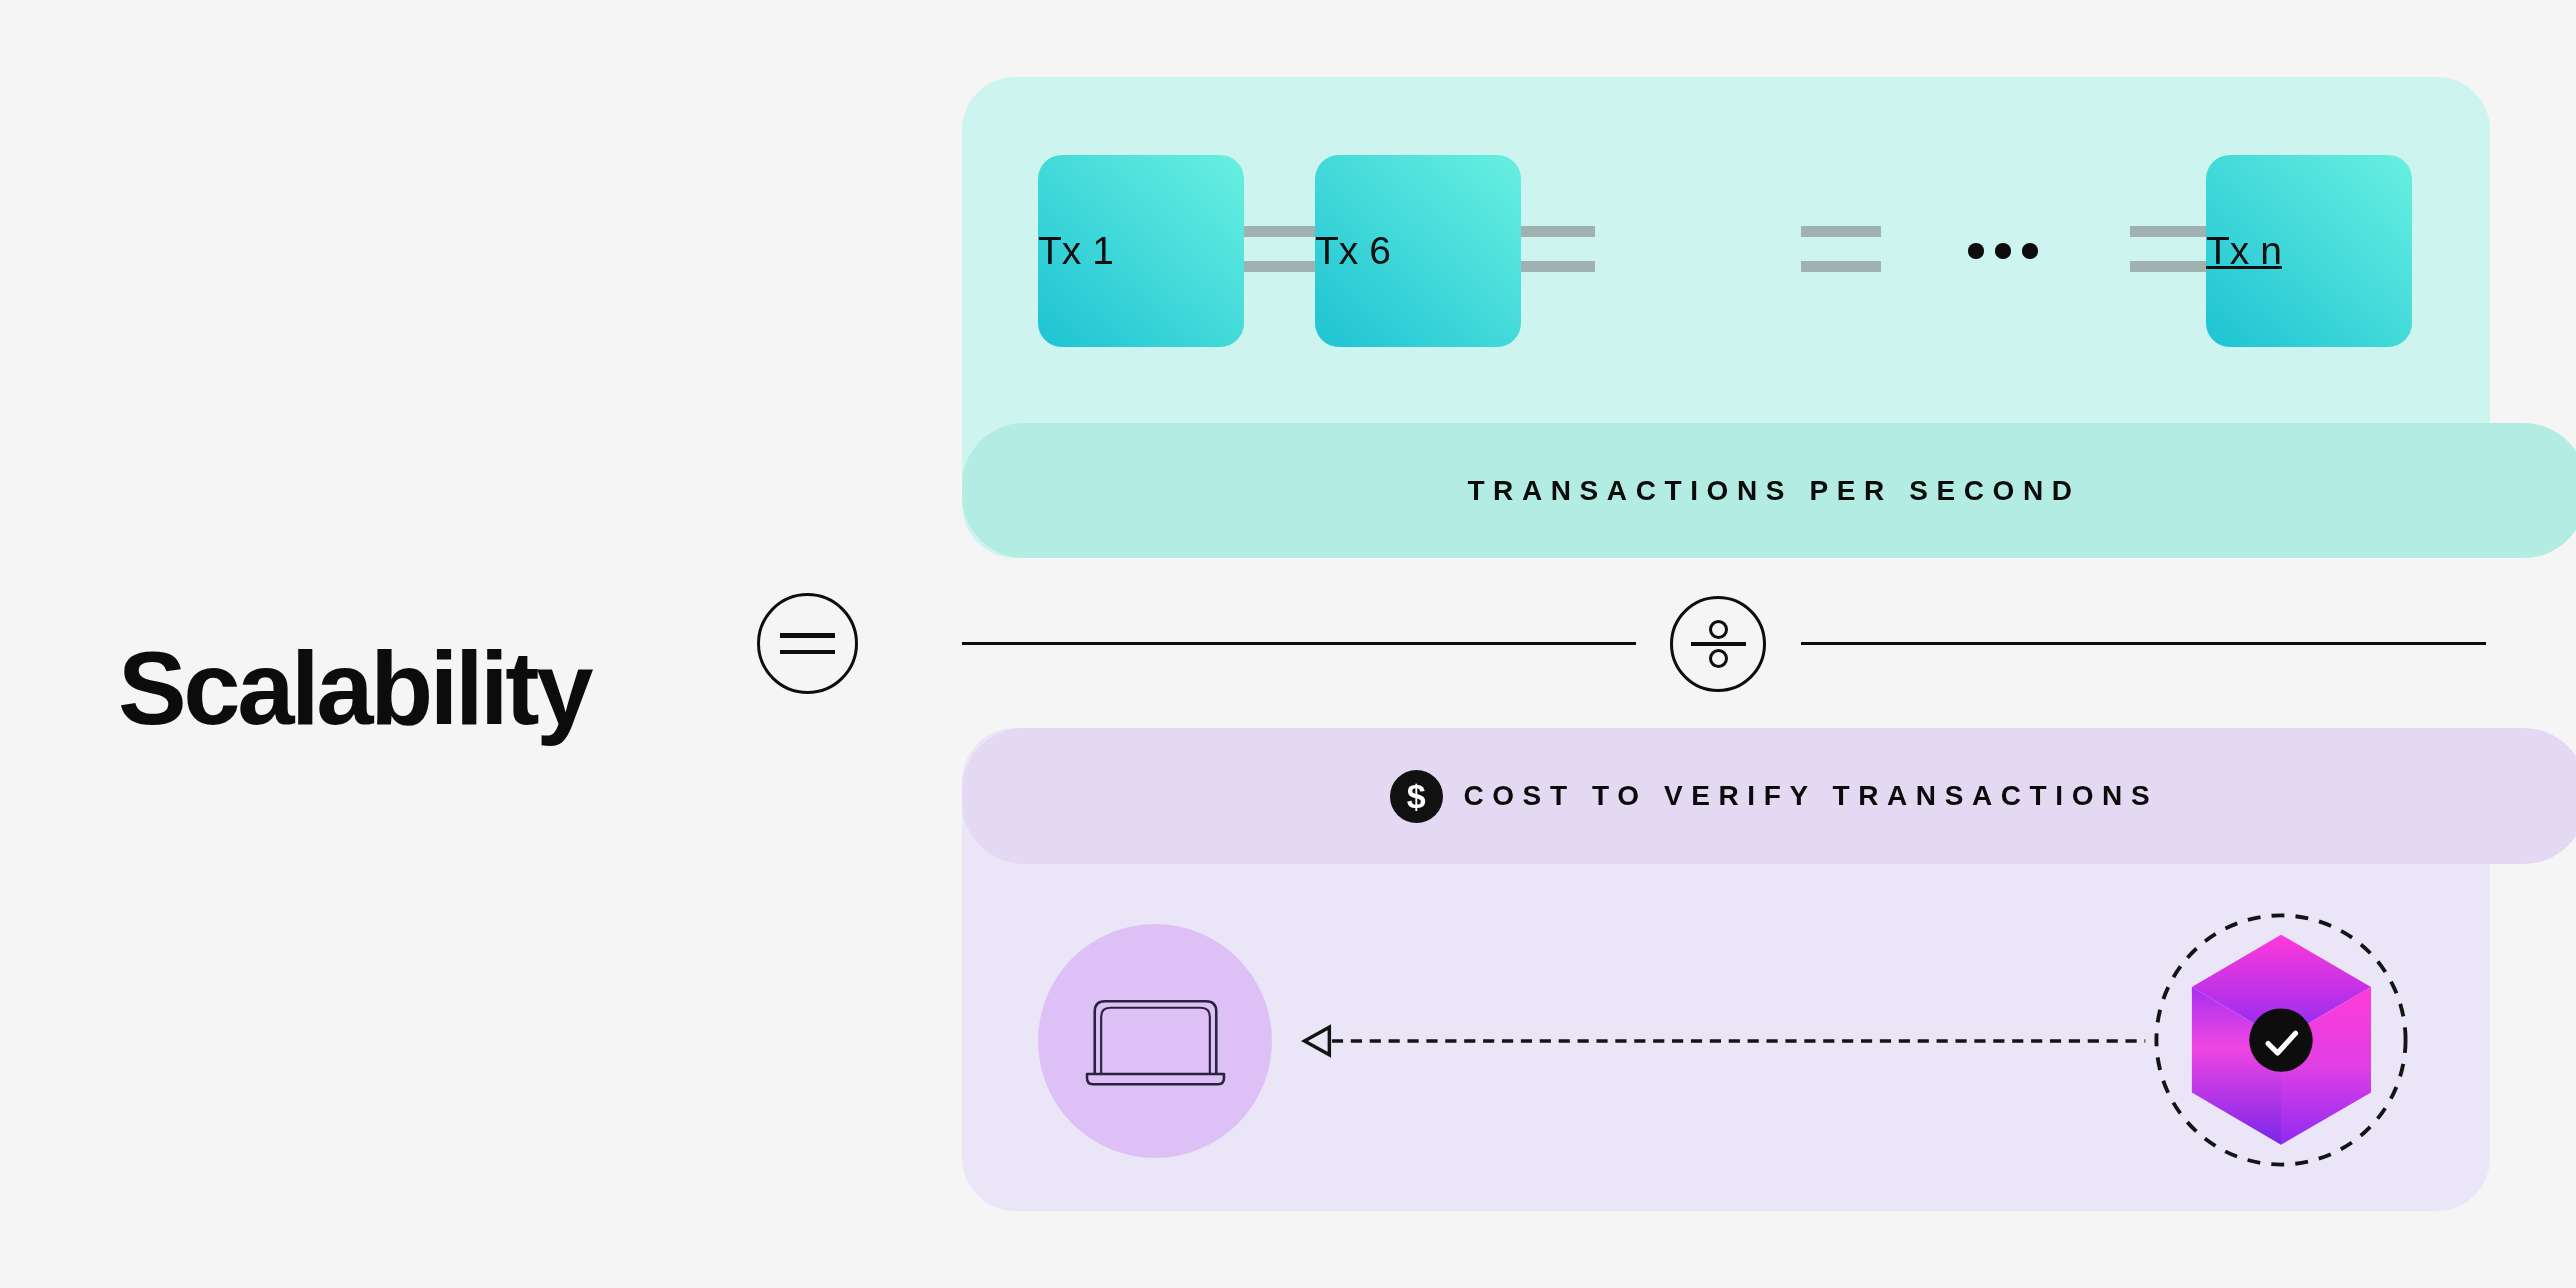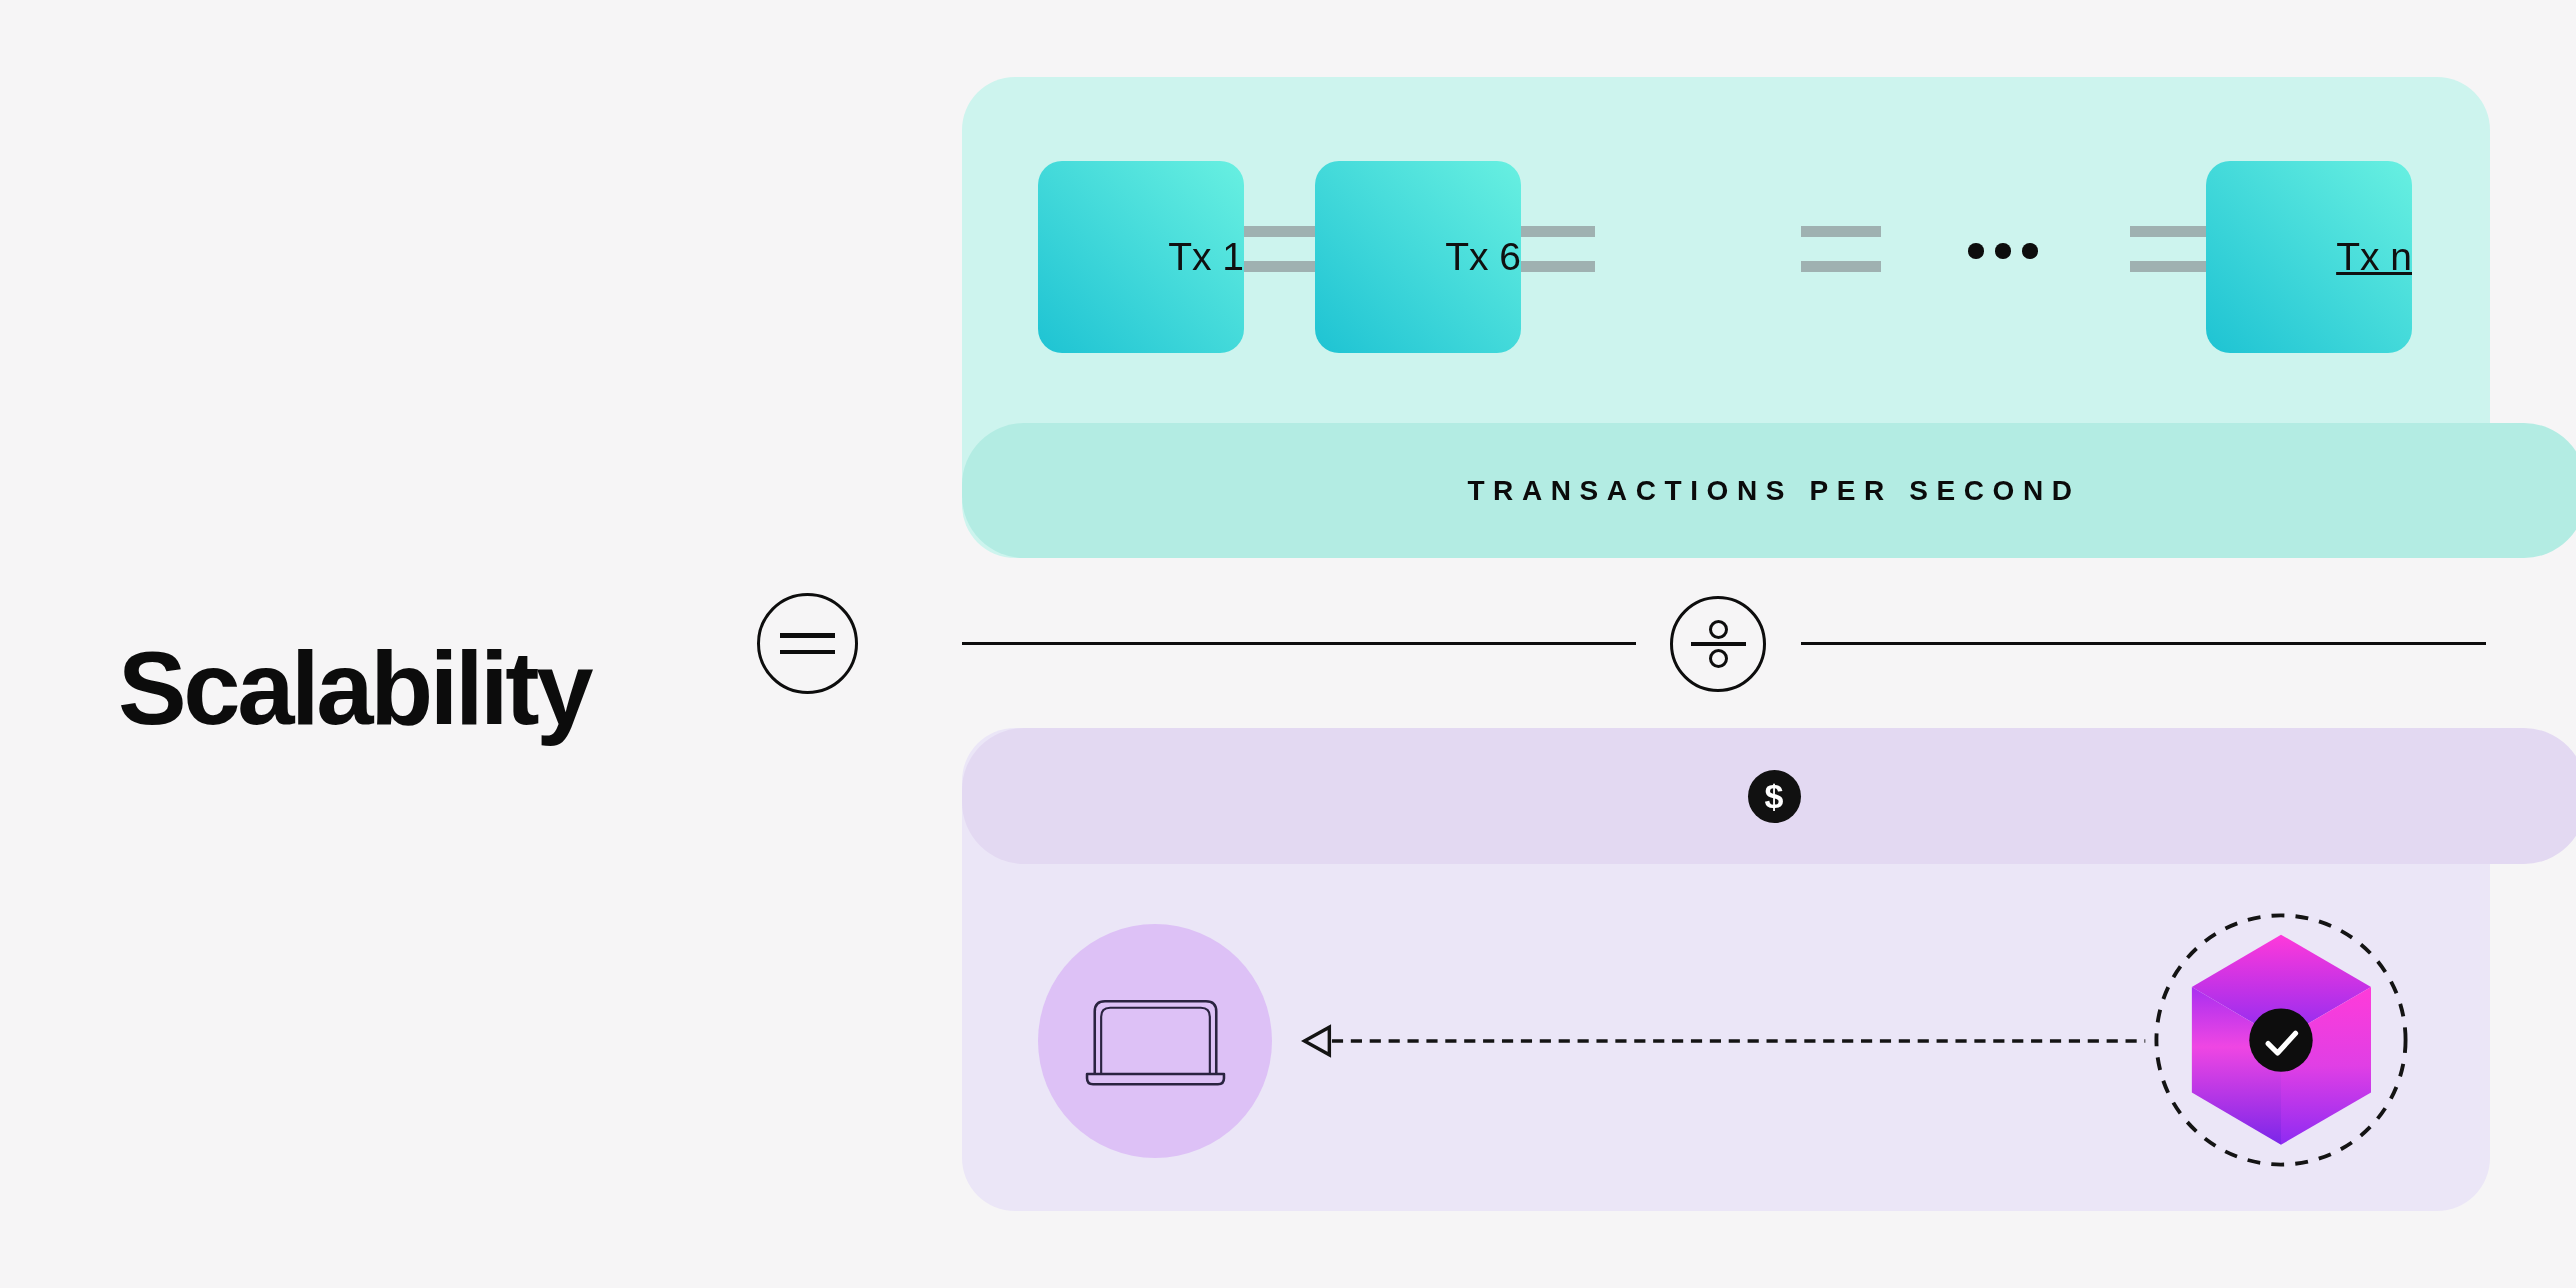--- a/index.html
+++ b/index.html
@@ -60,24 +60,24 @@
   #numerator-band   { bottom: 0; height: 135px; background: #b3ece3; }
   #denominator-band { top: 0;    height: 136px; background: #e3d9f2; gap: 20.6px; }
 
   .band-label {
     font-size: 28px; font-weight: 700; letter-spacing: 8.6px;
     color: #0b0b0b; white-space: nowrap;
   }
 
   
   .tx-block {
-    position: absolute; top: 84px;
+    position: absolute; top: 78px;
     width: 206px; height: 192px; border-radius: 24px;
     background: linear-gradient(to bottom left, #68f0e1 0%, #1ec3d3 100%);
-    display: flex; align-items: center; justify-content: flex-end;
+    display: flex; align-items: center; justify-content: flex-start;
     font-size: 39px; font-weight: 500; color: #101010; white-space: nowrap;
   }
   #tx-1 { left: 76px; }
   #tx-2 { left: 353px; }
   #tx-3 { left: 633px; }
   #tx-n { left: 1244px; text-decoration: underline; }
 
   .link-pair { position: absolute; top: 149px; height: 46px; }
   #link-1 { left: 282px;  width: 71px; }
   #link-2 { left: 559px;  width: 74px; }
@@ -176,20 +176,21 @@
       <span class="band-label">TRANSACTIONS PER SECOND</span>
     </div>
   </section>
 
   <section class="panel" id="denominator-panel">
 
     <div class="band" id="denominator-band">
       <span class="dollar-badge">
         <span>$</span>
       </span>
+      <span class="band-label">COST TO VERIFY TRANSACTIONS</span>
     </div>
 
     <div class="device-circle">
       <svg width="141" height="89" viewBox="0 0 164 104">
         <path d="M11,90 L11,17 Q11,5 23,5 L141,5 Q153,5 153,17 L153,90" fill="none" stroke="#2a2340" stroke-width="3"></path>
         <path d="M18.5,90 L18.5,23 Q18.5,12.5 29,12.5 L135,12.5 Q145.5,12.5 145.5,23 L145.5,90" fill="none" stroke="#2a2340" stroke-width="2.5"></path>
         <path d="M2,90 L162,90 L162,95 Q162,102 155,102 L9,102 Q2,102 2,95 Z" fill="none" stroke="#2a2340" stroke-width="3" stroke-linejoin="round"></path>
       </svg>
     </div>
 

